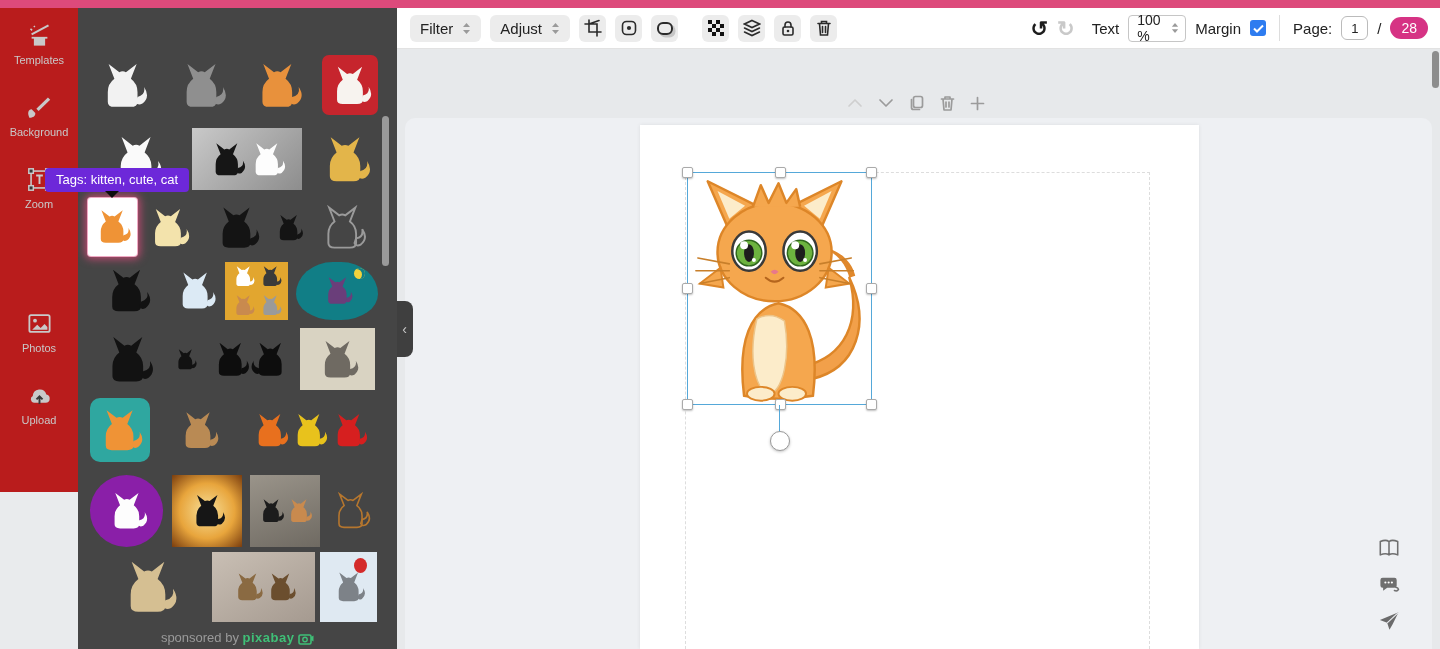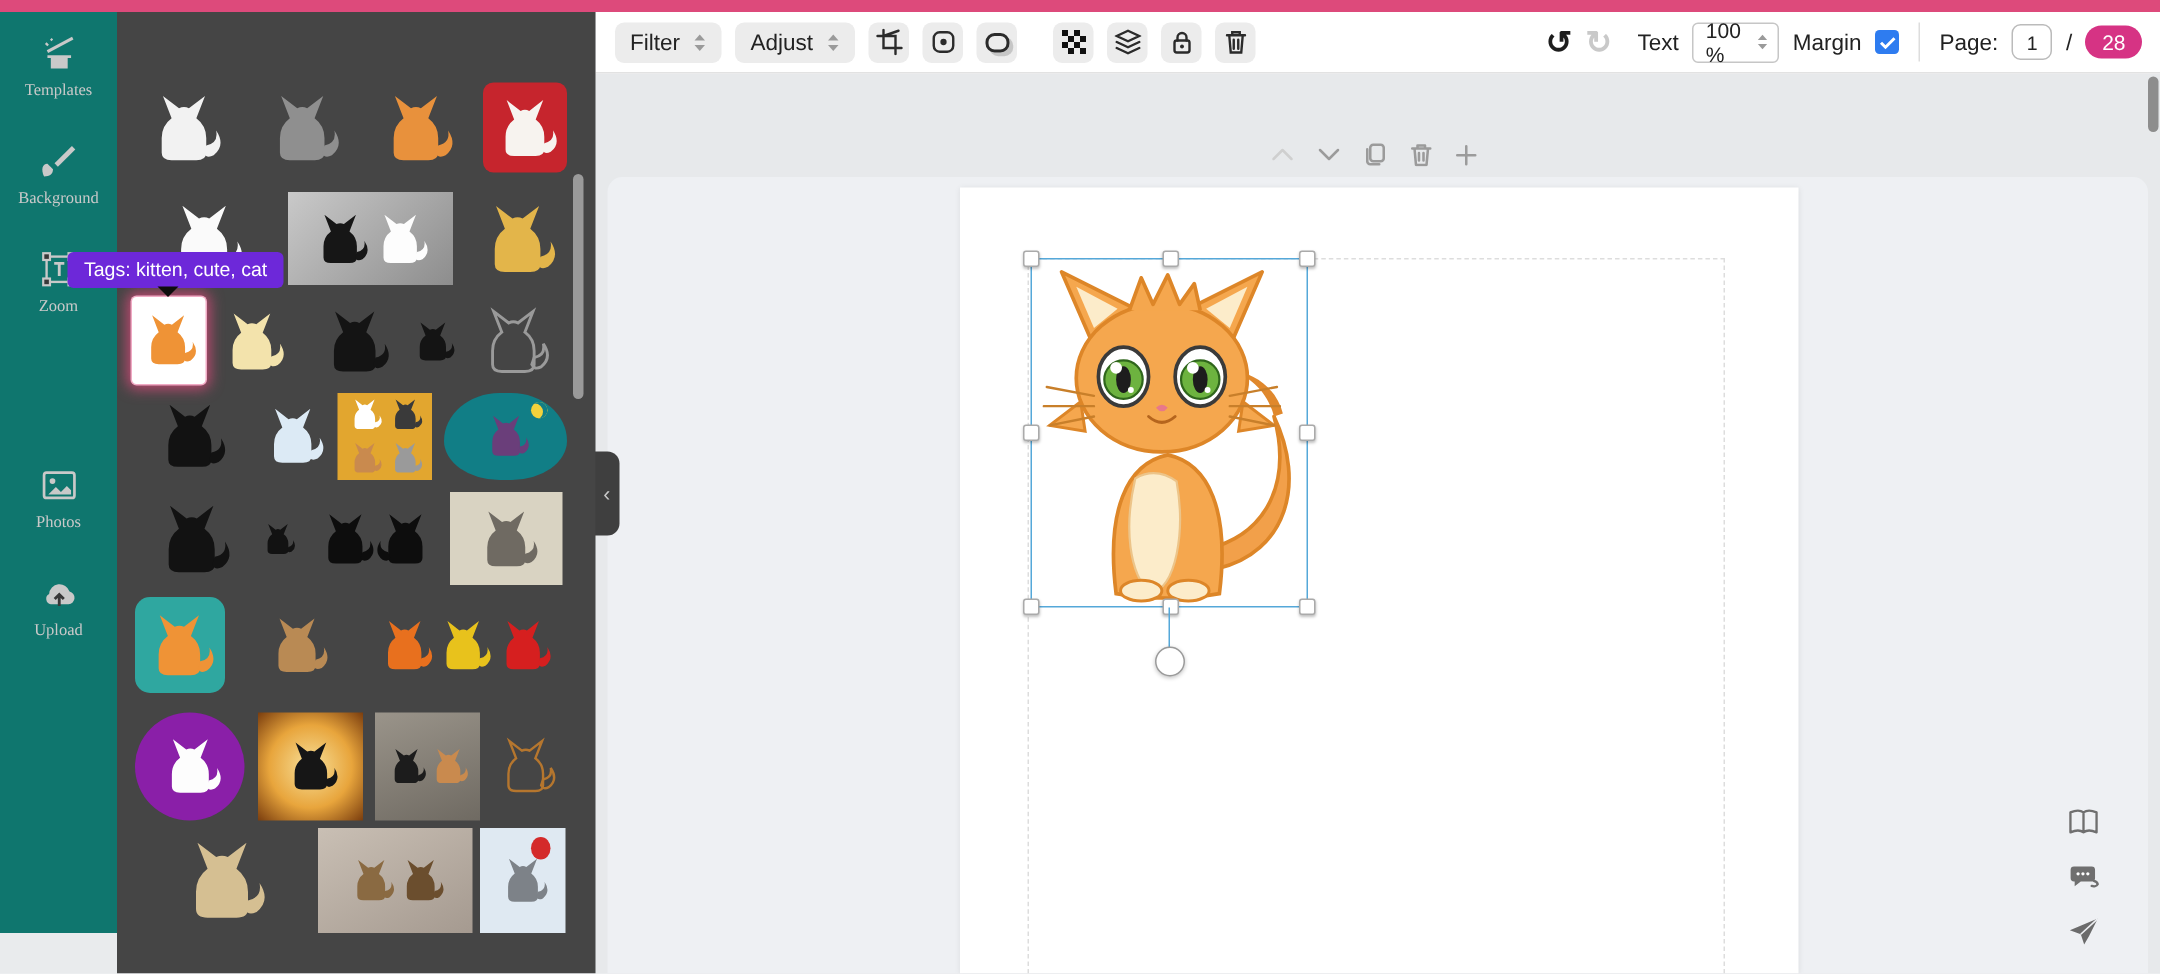--- a/index.html
+++ b/index.html
@@ -4,21 +4,21 @@
 <style>
   * { box-sizing: border-box; margin: 0; padding: 0; }
   html,body { width:1440px; height:649px; overflow:hidden; }
   body { font-family:"Liberation Sans", sans-serif; background:#e9ebed; }
   #app { position:relative; width:1440px; height:649px; overflow:hidden; }
 
   
   .topstrip { position:absolute; left:0; top:0; width:1440px; height:8px; background:#dd4a7b; z-index:60; }
 
   
-  .sidebar { position:absolute; left:0; top:8px; width:78px; height:614px; background:#0f766e; z-index:40;font-family:Liberation Serif, serif; }
+  .sidebar { position:absolute; left:0; top:8px; width:78px; height:484px; background:#b91c1c; z-index:40; }
   .side-item { position:absolute; left:0; width:78px; display:flex; flex-direction:column; align-items:center; gap:5px; cursor:pointer; }
   .side-item svg { width:27px; height:27px; }
   .side-item .lbl { font-size:11px; color:#c9c9c9; }
   .side-item.active { left:4px; width:70px; background:#d6356f; border-radius:7px; padding:9px 0 8px; }
   .side-item.active .lbl { color:#fff; }
   .side-item.active::after { content:""; position:absolute; right:-5px; top:50%; margin-top:-6px; width:12px; height:12px; background:#d6356f; transform:rotate(45deg); border-radius:2px; }
 
   
   .panel { position:absolute; left:78px; top:8px; width:319px; height:641px; background:#454545; z-index:30; }
   .srow { position:absolute; left:0; top:0; width:319px; height:42px; }
@@ -340,20 +340,29 @@
       </div>
     <div class="tile" style="left:242px;top:544px;width:57px;height:70px;background:#dfe9f2;color:#7d8288">
         <span class="balloon"></span>
         <svg style="width:62%">
           <use href="#catsil"></use>
         </svg>
       </div>
 
     <div class="panel-scroll"></div>
 
+    <div class="sponsored">
+      <span>sponsored by</span>
+      <span class="brand">pixabay</span>
+      <svg width="16" height="13" viewBox="0 0 16 13">
+          <rect x="1" y="3" width="12" height="9" rx="1.5" fill="none" stroke="#3fbf77" stroke-width="1.6"></rect>
+          <circle cx="7" cy="7.5" r="2.2" fill="none" stroke="#3fbf77" stroke-width="1.4"></circle>
+          <path d="M13 5l2.5-1.5v6L13 8Z" fill="#3fbf77"></path>
+        </svg>
+    </div>
   </div>
 
   <div class="tooltip"><span>Tags: kitten, cute, cat</span></div>
 
   <div class="collapse-tab">
       <span>‹</span>
     </div>
 
   <div class="toolbar">
     <div class="tb-left">

